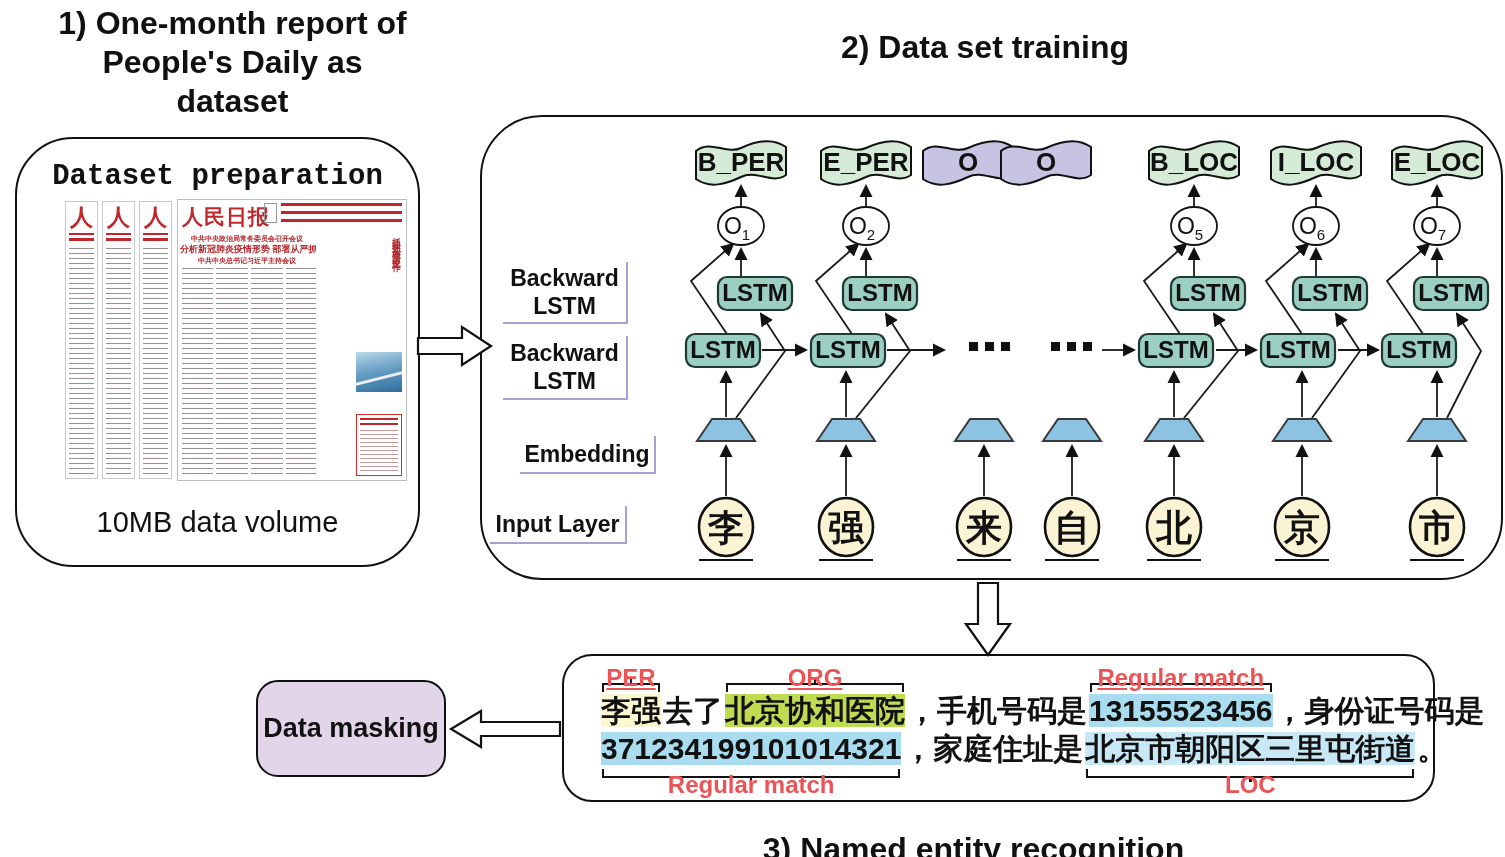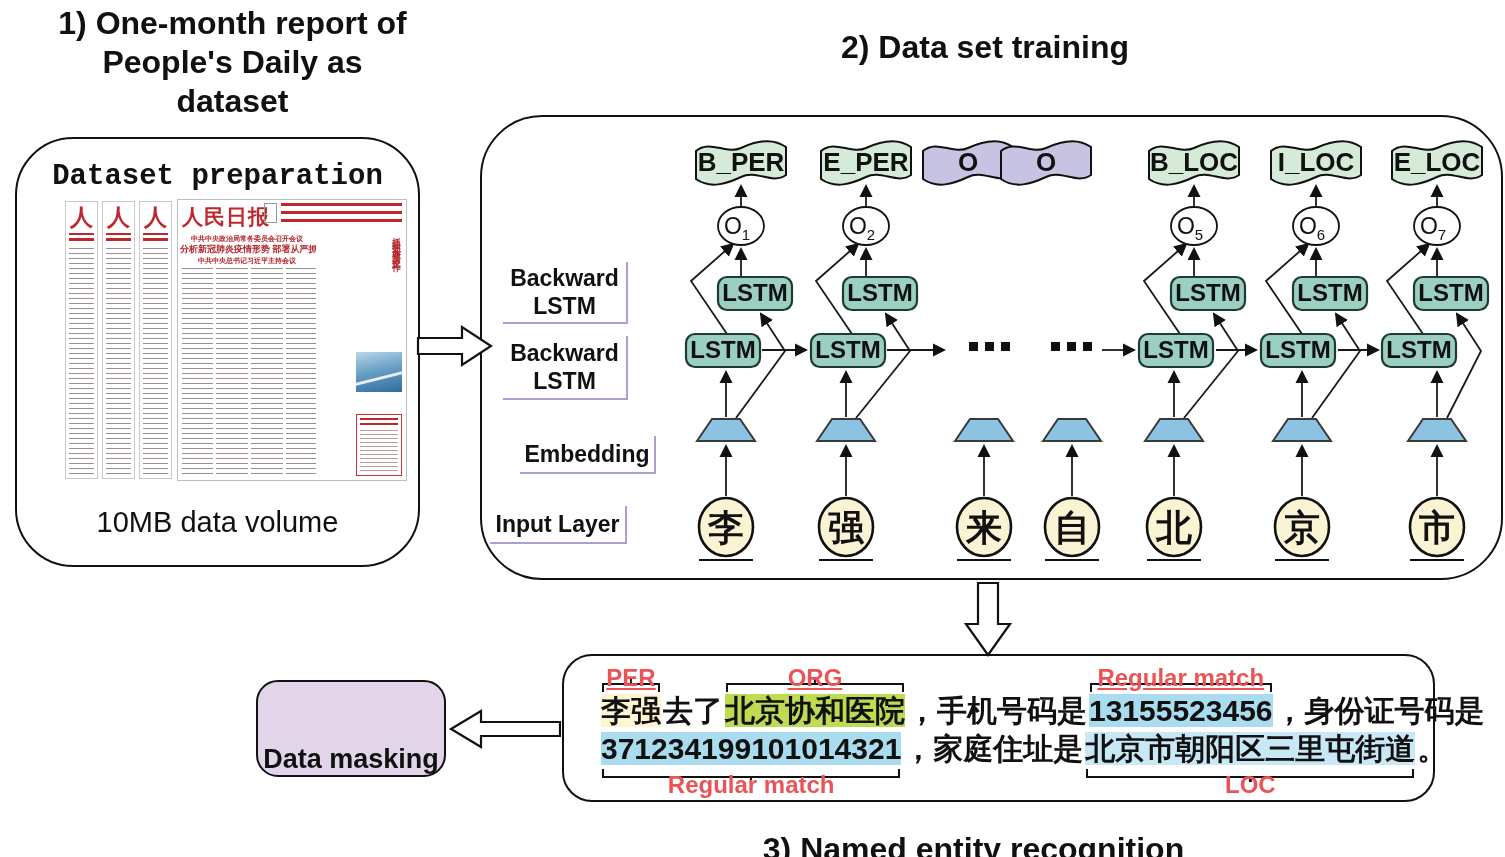--- a/index.html
+++ b/index.html
@@ -89,21 +89,21 @@
     background:#111;transform:translateX(-50%);}
   .bracket-bottom{position:absolute;bottom:-12px;left:2px;right:2px;height:9px;
     border:2.2px solid #111;border-top:none;}
   .bracket-bottom::after{content:"";position:absolute;left:50%;bottom:-6px;width:2.2px;height:6px;
     background:#111;transform:translateX(-50%);}
   .seg-label-bottom{position:absolute;bottom:-36px;left:50%;transform:translateX(-50%);
     font-size:24px;font-weight:bold;color:var(--label-red);white-space:nowrap;}
 
   .masking-box{position:absolute;left:256px;top:680px;width:190px;height:97px;
     background:var(--masking-purple);border:2.5px solid #111;border-radius:22px;
-    display:flex;align-items:flex-end;justify-content:center;
+    display:flex;align-items:center;justify-content:center;
     font-weight:bold;font-size:27px;}
 
   #overlay{position:absolute;left:0;top:0;width:1505px;height:857px;z-index:6;pointer-events:none;}
 </style>
 </head>
 <body>
 
 <div id="canvas">
 
   <div class="title step1">

